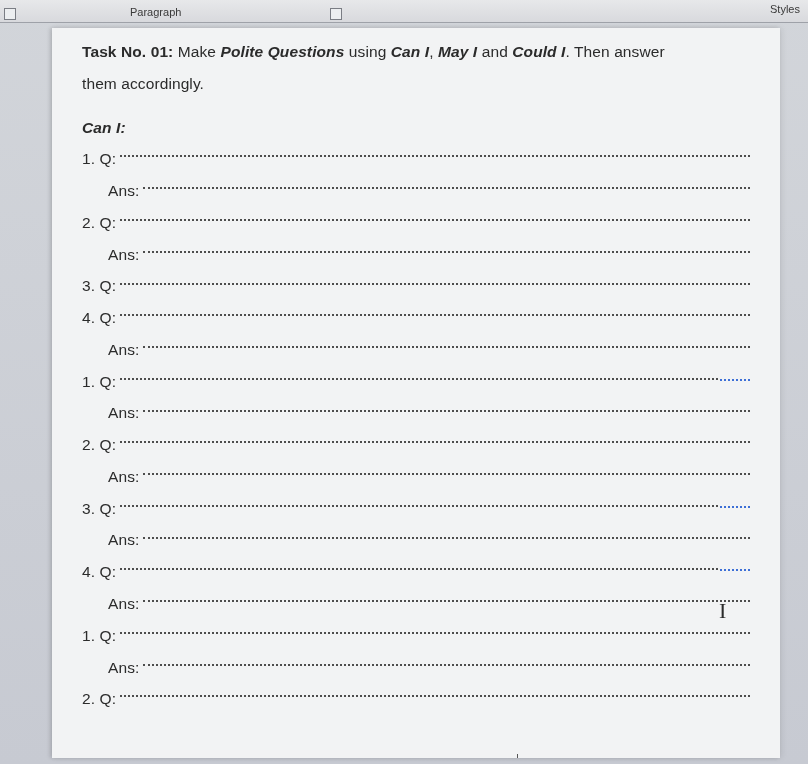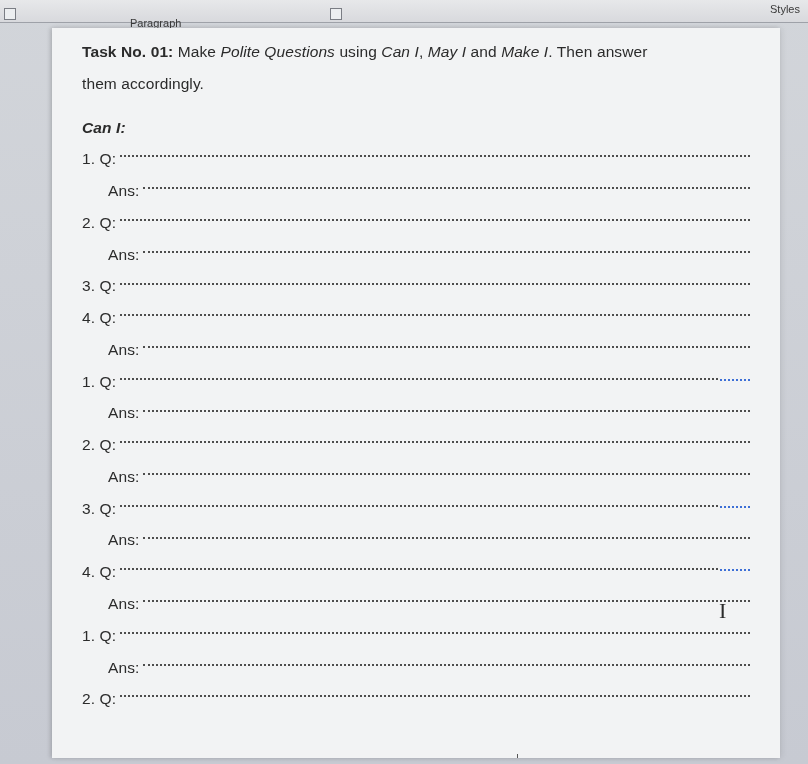--- a/index.html
+++ b/index.html
@@ -31,21 +31,21 @@
     width: 10px;
     height: 10px;
     border: 1px solid #7a7d84;
     background: #eceef0;
   }
   .ribbon .launcher.left { left: 4px; }
   .ribbon .launcher.mid  { left: 330px; }
   .ribbon .label-paragraph {
     position: absolute;
     left: 130px;
-    top: 17px;
+    top: 6px;
     color: #3a3a3a;
   }
   .ribbon .label-styles {
     position: absolute;
     right: 8px;
     top: 3px;
     color: #3a3a3a;
   }
   .page-wrap {
     position: absolute;
@@ -58,21 +58,21 @@
     overflow: hidden;
   }
   .page {
     padding: 8px 30px 0 30px;
     color: #2b2b2b;
     font-size: 15.5px;
     line-height: 2.05;
     letter-spacing: 0.1px;
   }
   .task-line .bold { font-weight: 700; text-align: center; }
-  .task-line .ital { font-style: italic; font-weight: 400; }
+  .task-line .ital { font-style: italic; font-weight: 700; }
   .section-head {
     font-weight: 700;
     font-style: italic;
     margin-top: 12px;
   }
   .row {
     display: flex;
     align-items: flex-start;
     white-space: nowrap;
   }
@@ -119,21 +119,21 @@
     <div class="launcher left"></div>
     <span class="label-paragraph">Paragraph</span>
     <div class="launcher mid"></div>
     <span class="label-styles">Styles</span>
   </div>
 
   <div class="page-wrap">
     <div class="page" id="page">
 
       <div class="task-line">
-        <span class="bold">Task No. 01:</span><span> Make </span><span class="ital">Polite Questions</span><span> using </span><span class="ital">Can I</span><span>, </span><span class="ital">May I</span><span> and </span><span class="ital">Make I</span><span>. Then answer</span>
+        <span class="bold">Task No. 01:</span><span> Make </span><span class="ital">Polite Questions</span><span> using </span><span class="ital">Can I</span><span>, </span><span class="ital">May I</span><span> and </span><span class="ital">Could I</span><span>. Then answer</span>
       </div>
       <div class="task-line">them accordingly.</div>
 
       <div id="sections">
           <div class="section-head">Can I:</div>
           <div class="row q">
             <span class="label">1. Q: </span>
             <span class="dots"></span>
           </div>
           <div class="row ans">

